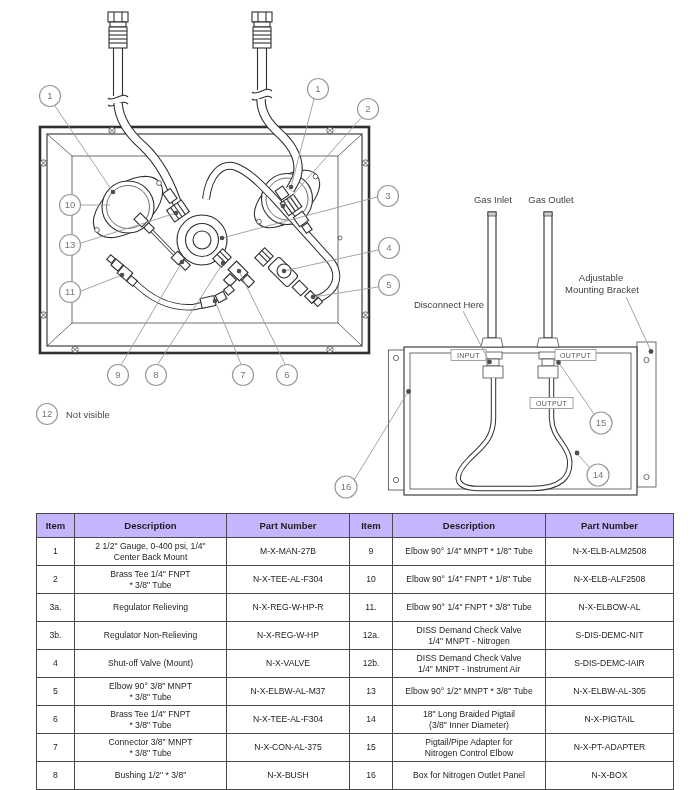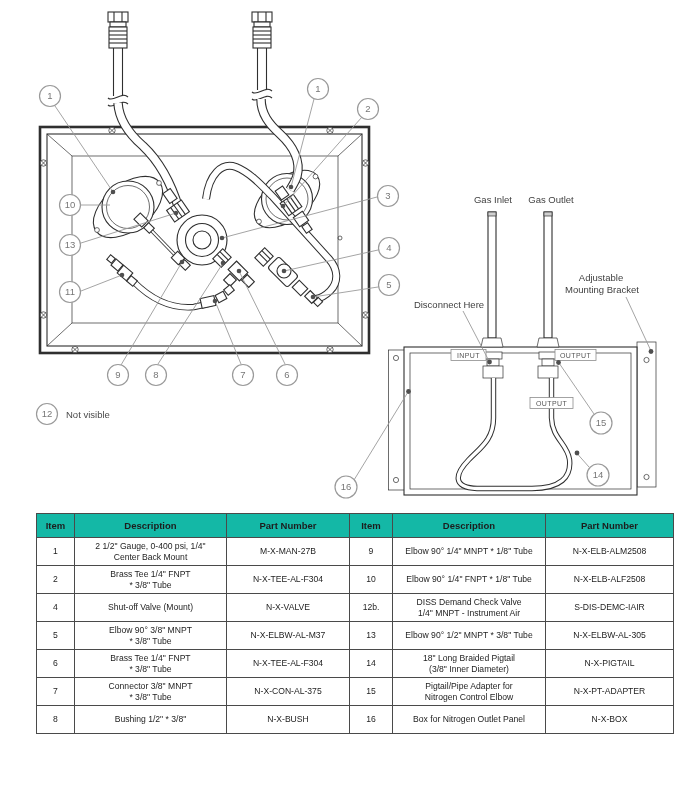--- a/index.html
+++ b/index.html
@@ -17,21 +17,21 @@
   .co{fill:#777777;font-size:9.5px;text-anchor:middle;font-family:"Liberation Sans",sans-serif;}
   .dlabel{fill:#3f3f3f;font-size:9.5px;text-anchor:middle;font-family:"Liberation Sans",sans-serif;}
   .boxlbl{fill:#555555;font-size:7px;text-anchor:middle;letter-spacing:.4px;font-family:"Liberation Sans",sans-serif;}
   .boxlbl-bg{fill:#ffffff;stroke:#8d8d8d;stroke-width:0.8;}
   .notetext{fill:#4a4a4a;font-size:9.5px;font-family:"Liberation Sans",sans-serif;}
   
   table.parts{position:absolute;left:36px;top:513px;width:637px;border-collapse:collapse;
     table-layout:fixed;border:1.6px solid #4a4a4a;}
   table.parts th, table.parts td{border:1px solid #4a4a4a;text-align:center;vertical-align:middle;
     color:#1d1d1d;padding:1px 2px;white-space:pre-line;overflow:hidden;}
-  table.parts th{background:#14b8a6;font-size:9.5px;font-weight:bold;height:21px;}
+  table.parts th{background:#c4b5fd;font-size:9.5px;font-weight:bold;height:21px;}
   table.parts td{font-size:8.6px;line-height:1.18;}
   table.parts tr.r{height:28px;}
 </style>
 </head>
 <body>
 
 <div class="stage">
 
 <svg width="696" height="510" viewBox="0 0 696 510">
 
@@ -437,20 +437,37 @@
   <tr class="r">
     <td>2</td>
     <td>Brass Tee 1/4" FNPT
 * 3/8" Tube</td>
     <td>N-X-TEE-AL-F304</td>
     <td>10</td>
     <td>Elbow 90° 1/4" FNPT * 1/8" Tube</td>
     <td>N-X-ELB-ALF2508</td>
   </tr>
   <tr class="r">
+    <td>3a.</td>
+    <td>Regulator Relieving</td>
+    <td>N-X-REG-W-HP-R</td>
+    <td>11.</td>
+    <td>Elbow 90° 1/4" FNPT * 3/8" Tube</td>
+    <td>N-X-ELBOW-AL</td>
+  </tr>
+  <tr class="r">
+    <td>3b.</td>
+    <td>Regulator Non-Relieving</td>
+    <td>N-X-REG-W-HP</td>
+    <td>12a.</td>
+    <td>DISS Demand Check Valve
+1/4" MNPT - Nitrogen</td>
+    <td>S-DIS-DEMC-NIT</td>
+  </tr>
+  <tr class="r">
     <td>4</td>
     <td>Shut-off Valve (Mount)</td>
     <td>N-X-VALVE</td>
     <td>12b.</td>
     <td>DISS Demand Check Valve
 1/4" MNPT - Instrument Air</td>
     <td>S-DIS-DEMC-IAIR</td>
   </tr>
   <tr class="r">
     <td>5</td>

